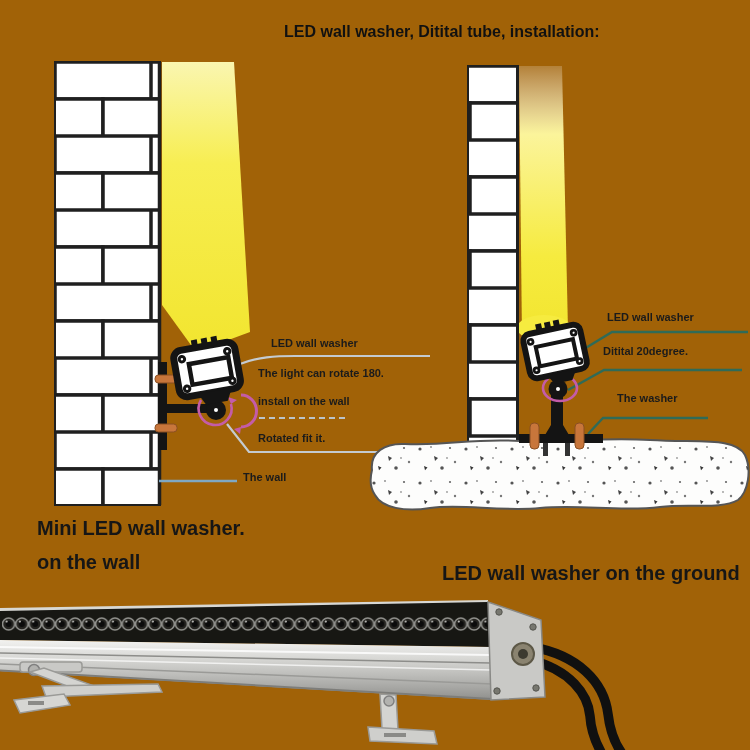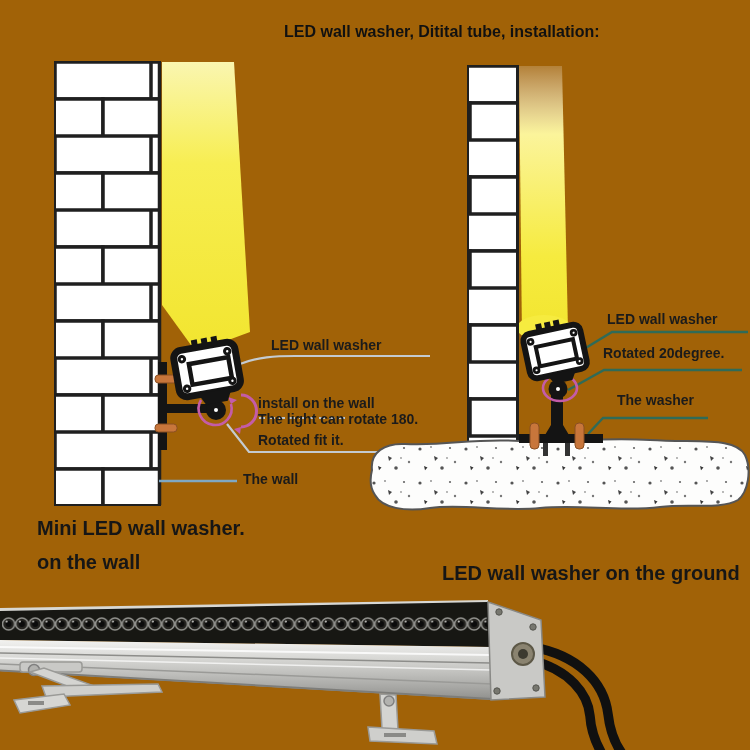--- a/index.html
+++ b/index.html
@@ -1,21 +1,21 @@
 <!DOCTYPE html>
 <html><head>
 <meta charset="utf-8">
 <style>
   html,body{margin:0;padding:0;background:#fff;}
   .stage{
     position:relative;width:750px;height:750px;background:#a16207;overflow:hidden;
     font-family:"Liberation Sans",sans-serif;color:#1b1b1b;
   }
   .stage svg{position:absolute;left:0;top:0;}
-  .lbl{position:absolute;font-weight:bold;font-size:14px;white-space:nowrap;color:#1b1b1b;}
+  .lbl{position:absolute;font-weight:bold;font-size:11px;white-space:nowrap;color:#1b1b1b;}
   .title{position:absolute;font-weight:bold;font-size:16px;white-space:nowrap;color:#111;}
   .cap{position:absolute;font-weight:bold;font-size:20px;white-space:nowrap;color:#161616;}
 </style>
 </head>
 <body>
 
 <div class="stage">
 
 <svg width="750" height="750" viewBox="0 0 750 750">
   <defs>
@@ -216,26 +216,26 @@
       <circle cx="389" cy="701" r="5" fill="#b2b2af" stroke="#808080"></circle>
       <polygon points="368,727 434,731 437,744 370,741" fill="#cfcfcc"></polygon>
       <rect x="384" y="733" width="22" height="4" fill="#8a8a87" stroke="none"></rect>
     </g>
   </g>
 </svg>
 
   <div class="title" style="left:284px;top:23px;">LED wall washer, Ditital tube, installation:</div>
 
   <div class="lbl" style="left:271px;top:337px;">LED wall washer</div>
-  <div class="lbl" style="left:258px;top:367px;margin-top:44px;">The light can rotate 180.</div>
+  <div class="lbl" style="left:258px;top:367px;">The light can rotate 180.</div>
   <div class="lbl" style="left:258px;top:395px;text-align:right;">install on the wall</div>
   <div class="lbl" style="left:258px;top:432px;">Rotated fit it.</div>
   <div class="lbl" style="left:243px;top:471px;">The wall</div>
 
   <div class="cap" style="left:37px;top:551px;">on the wall</div>
   <div class="cap" style="left:37px;top:517px;">Mini LED wall washer.</div>
 
   <div class="lbl" style="left:607px;top:311px;">LED wall washer</div>
-  <div class="lbl" style="left:603px;top:345px;">Rotated 20degree.</div>
+  <div class="lbl" style="left:603px;top:345px;">Ditital 20degree.</div>
   <div class="lbl" style="left:617px;top:392px;">The washer</div>
 
   <div class="cap" style="left:442px;top:518px;margin-top:44px;">LED wall washer on the ground</div>
 </div>
 
 </body></html>

